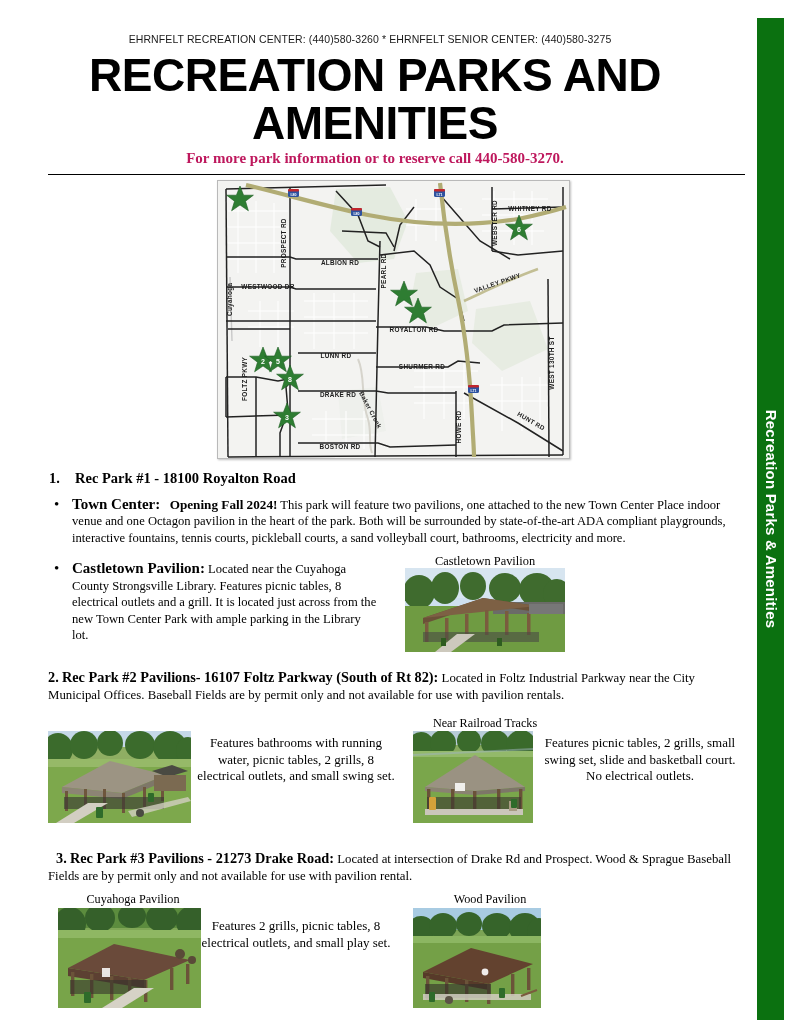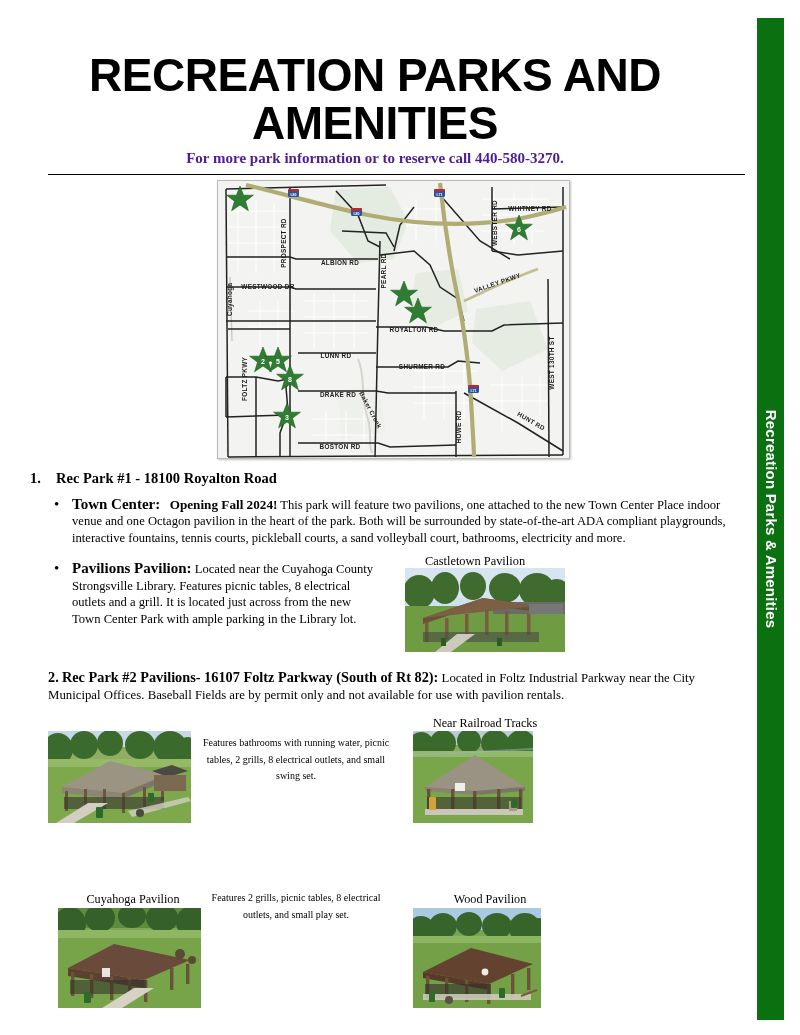--- a/index.html
+++ b/index.html
@@ -76,21 +76,21 @@
 
   .subtitle {
     position: absolute;
     left: 55px;
     top: 150px;
     width: 640px;
     text-align: center;
     font-family: "Liberation Serif", serif;
     font-weight: bold;
     font-size: 15px;
-    color: #4c1d95;
+    color: #be185d;
   }
 
   .rule {
     position: absolute;
     left: 48px;
     top: 174px;
     width: 697px;
     height: 1px;
     background: #000000;
   }
@@ -123,21 +123,21 @@
   }
   .star-num {
     font-family: "Liberation Sans", sans-serif;
     font-size: 7px;
     font-weight: bold;
     fill: #ffffff;
   }
 
   .item1-head {
     position: absolute;
-    left: 30px;
+    left: 49px;
     top: 470px;
     width: 690px;
     font-size: 14.5px;
     font-weight: bold;
   }
   .item1-num { display: inline-block; width: 26px; }
 
   .bullet-row {
     position: absolute;
     display: flex;
@@ -171,21 +171,21 @@
     top: 560px;
     width: 330px;
   }
   .bullet-castle .bullet-body {
     font-size: 12.6px;
     line-height: 16.6px;
   }
 
   .castle-cap {
     position: absolute;
-    left: 395px;
+    left: 405px;
     top: 554px;
     width: 160px;
     text-align: center;
     font-size: 12.4px;
   }
 
   .sec2 {
     position: absolute;
     left: 48px;
     top: 669px;
@@ -208,37 +208,38 @@
 
   .cap {
     position: absolute;
     text-align: center;
     font-size: 12.2px;
   }
 
   .desc {
     position: absolute;
     text-align: center;
-    font-size: 10px;
+    font-size: 13px;
     line-height: 16.6px;
   }
 
   
   .photo {
     position: absolute;
     overflow: hidden;
     background: #5a7a3c;
   }
   .photo svg { display: block; }
 </style>
 </head>
 <body>
 
 <div class="page">
 
+  <div class="topline">EHRNFELT RECREATION CENTER: (440)580-3260 * EHRNFELT SENIOR CENTER: (440)580-3275</div>
 
   <div class="main-title">RECREATION PARKS AND AMENITIES</div>
 
   <div class="subtitle">For more park information or to reserve call 440-580-3270.</div>
 
   <div class="rule"></div>
 
   <div class="map">
     <svg width="351" height="277" viewBox="0 0 351 277" xmlns="http://www.w3.org/2000/svg">
       <rect x="0" y="0" width="351" height="277" fill="#f3f3f1"></rect>
@@ -392,21 +393,21 @@
     <div class="bullet-body">
       <span class="lead-bold">Town Center:</span>&nbsp;&nbsp;
       <span class="lead-bold2">Opening Fall 2024!</span>
       <span>This park will feature two pavilions, one attached to the new Town Center Place indoor venue and one Octagon pavilion in the heart of the park.  Both will be surrounded by state-of-the-art ADA compliant playgrounds, interactive fountains, tennis courts, pickleball courts, a sand volleyball court, bathrooms, electricity and more.</span>
     </div>
   </div>
 
   <div class="bullet-row bullet-castle">
     <div class="bullet-dot">•</div>
     <div class="bullet-body">
-      <span class="lead-bold">Pavilions Pavilion:</span>
+      <span class="lead-bold">Castletown Pavilion:</span>
       <span>Located near the Cuyahoga County Strongsville Library.  Features picnic tables, 8 electrical outlets and a grill. It is located just across from the new Town Center Park with ample parking in the Library lot.</span>
     </div>
   </div>
 
   <div class="castle-cap">Castletown Pavilion</div>
 
   <div class="photo" style="left:405px; top:568px; width:160px; height:84px;">
     <svg width="160" height="84" viewBox="0 0 160 84" xmlns="http://www.w3.org/2000/svg">
       <rect width="160" height="84" fill="#cfe0ef"></rect>
       <rect y="0" width="160" height="30" fill="#d7e5f0"></rect>
@@ -523,21 +524,28 @@
       <rect x="42" y="52" width="10" height="8" fill="#ffffff" opacity=".85"></rect>
       <rect x="16" y="66" width="7" height="13" rx="1" fill="#d4a23a"></rect>
       <rect x="96" y="70" width="8" height="10" fill="#a79b82"></rect>
       <g fill="#2e6b2a">
           <rect x="98" y="68" width="6" height="9" rx="1"></rect>
         </g>
       <path d="M0 24 L120 18" stroke="#9fb3bf" stroke-width="2" fill="none" opacity=".5"></path>
     </svg>
   </div>
 
-
+  <div class="desc" style="left:540px; top:735px; width:200px;">Features picnic tables, 2 grills, small swing set, slide and basketball court.
+No electrical outlets.</div>
+
+  <div class="sec3">
+    <span class="sec3-b sec3-indent">3.</span>
+    <span class="sec3-b">Rec Park #3 Pavilions - 21273 Drake Road:</span>
+    <span>Located at intersection of Drake Rd and Prospect. Wood &amp; Sprague Baseball Fields are by permit only and not available for use with pavilion rental.</span>
+  </div>
 
   <div class="cap" style="left:48px; top:892px; width:170px;">Cuyahoga Pavilion</div>
 
   <div class="photo" style="left:58px; top:908px; width:143px; height:100px;">
     <svg width="143" height="100" viewBox="0 0 143 100" xmlns="http://www.w3.org/2000/svg">
       <rect width="143" height="100" fill="#80a757"></rect>
       <rect y="0" width="143" height="20" fill="#5c8c3e"></rect>
       <g fill="#35602a">
         <ellipse cx="12" cy="16" rx="16" ry="17"></ellipse>
           <ellipse cx="42" cy="10" rx="15" ry="14"></ellipse>
@@ -563,21 +571,21 @@
       <rect x="44" y="60" width="8" height="9" fill="#ffffff" opacity=".85"></rect>
       <path d="M44 100 L76 80 L96 80 L64 100 Z" fill="#d6d2c6"></path>
       <g fill="#2e6b2a">
           <rect x="26" y="84" width="7" height="11" rx="1"></rect>
         </g>
       <circle cx="122" cy="46" r="5" fill="#5a4a38"></circle>
       <circle cx="134" cy="52" r="4" fill="#5a4a38"></circle>
     </svg>
   </div>
 
-  <div class="desc" style="left:196px; top:890px; width:200px;">Features 2 grills, picnic tables, 8 electrical outlets, and small play set.</div>
+  <div class="desc" style="left:196px; top:918px; width:200px;">Features 2 grills, picnic tables, 8 electrical outlets, and small play set.</div>
 
   <div class="cap" style="left:405px; top:892px; width:170px;">Wood Pavilion</div>
 
   <div class="photo" style="left:413px; top:908px; width:128px; height:100px;">
     <svg width="128" height="100" viewBox="0 0 128 100" xmlns="http://www.w3.org/2000/svg">
       <rect width="128" height="100" fill="#7ca455"></rect>
       <rect y="0" width="128" height="22" fill="#a8cbe2"></rect>
       <g fill="#36642a">
         <ellipse cx="8" cy="22" rx="14" ry="14"></ellipse>
           <ellipse cx="30" cy="18" rx="14" ry="13"></ellipse>

